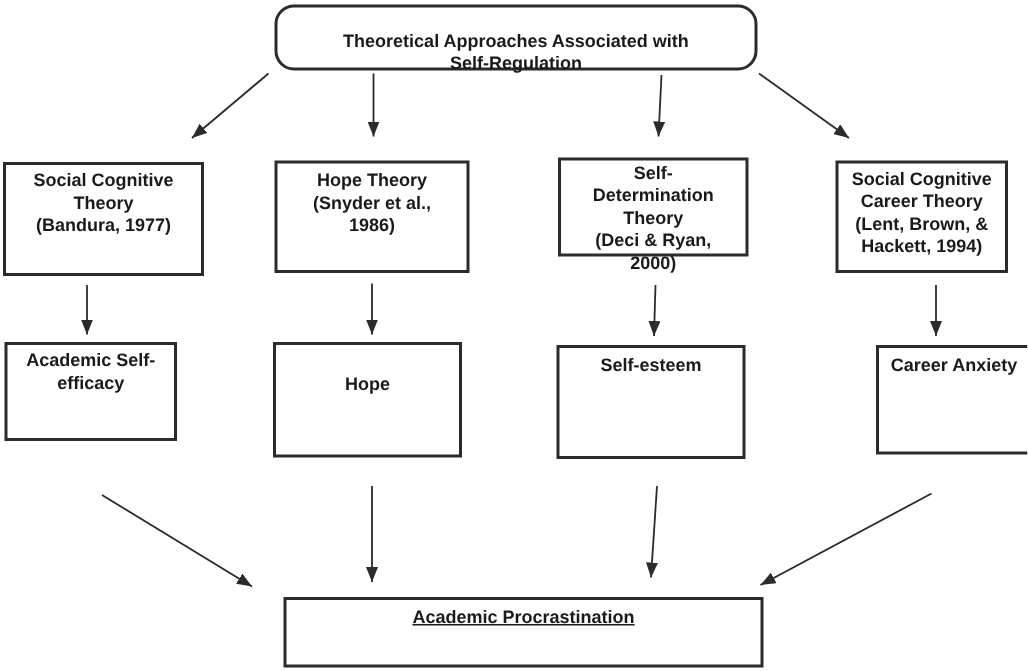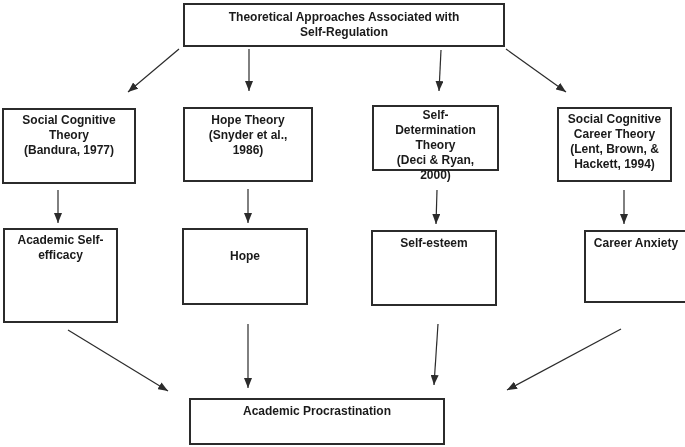--- a/index.html
+++ b/index.html
@@ -15,30 +15,30 @@
     box-sizing:border-box;
     border:2px solid var(--line,#2b2b2b);
     background:#ffffff;
     color:var(--ink,#1a1a1a);
     font-weight:bold;
     font-size:12px;
     line-height:15px;
     text-align:center;
     white-space:pre-line;
   }
-  .title-box{left:183px;top:3px;width:322px;height:44px;padding-top:5px;}
+  .title-box{left:183px;top:3px;width:322px;height:44px;padding-top:15px;border-radius:13px;}
   .t1{left:2px;top:108px;width:134px;height:76px;padding-top:3px;}
   .t2{left:183px;top:107px;width:130px;height:75px;padding-top:4px;}
   .t3{left:372px;top:105px;width:127px;height:66px;padding-top:1px;}
   .t4{left:557px;top:107px;width:115px;height:75px;padding-top:3px;}
-  .c1{left:3px;top:228px;width:115px;height:95px;padding-top:3px;}
+  .c1{left:3px;top:228px;width:115px;height:66px;padding-top:3px;}
   .c2{left:182px;top:228px;width:126px;height:77px;padding-top:19px;}
   .c3{left:371px;top:230px;width:126px;height:76px;padding-top:4px;}
   .c4{left:568px;top:230px;width:104px;height:73px;padding-top:4px;margin-left:16px;}
-  .outcome{left:189px;top:398px;width:256px;height:47px;padding-top:4px;}
+  .outcome{left:189px;top:398px;width:320px;height:47px;padding-top:4px;text-decoration:underline;}
   #arrows{
     position:absolute;left:0;top:0;width:685px;height:447px;
     pointer-events:none;
   }
   .edge{stroke:var(--line,#2b2b2b);stroke-width:1.2;}
 </style>
 </head>
 <body>
 
 <div id="figure">

